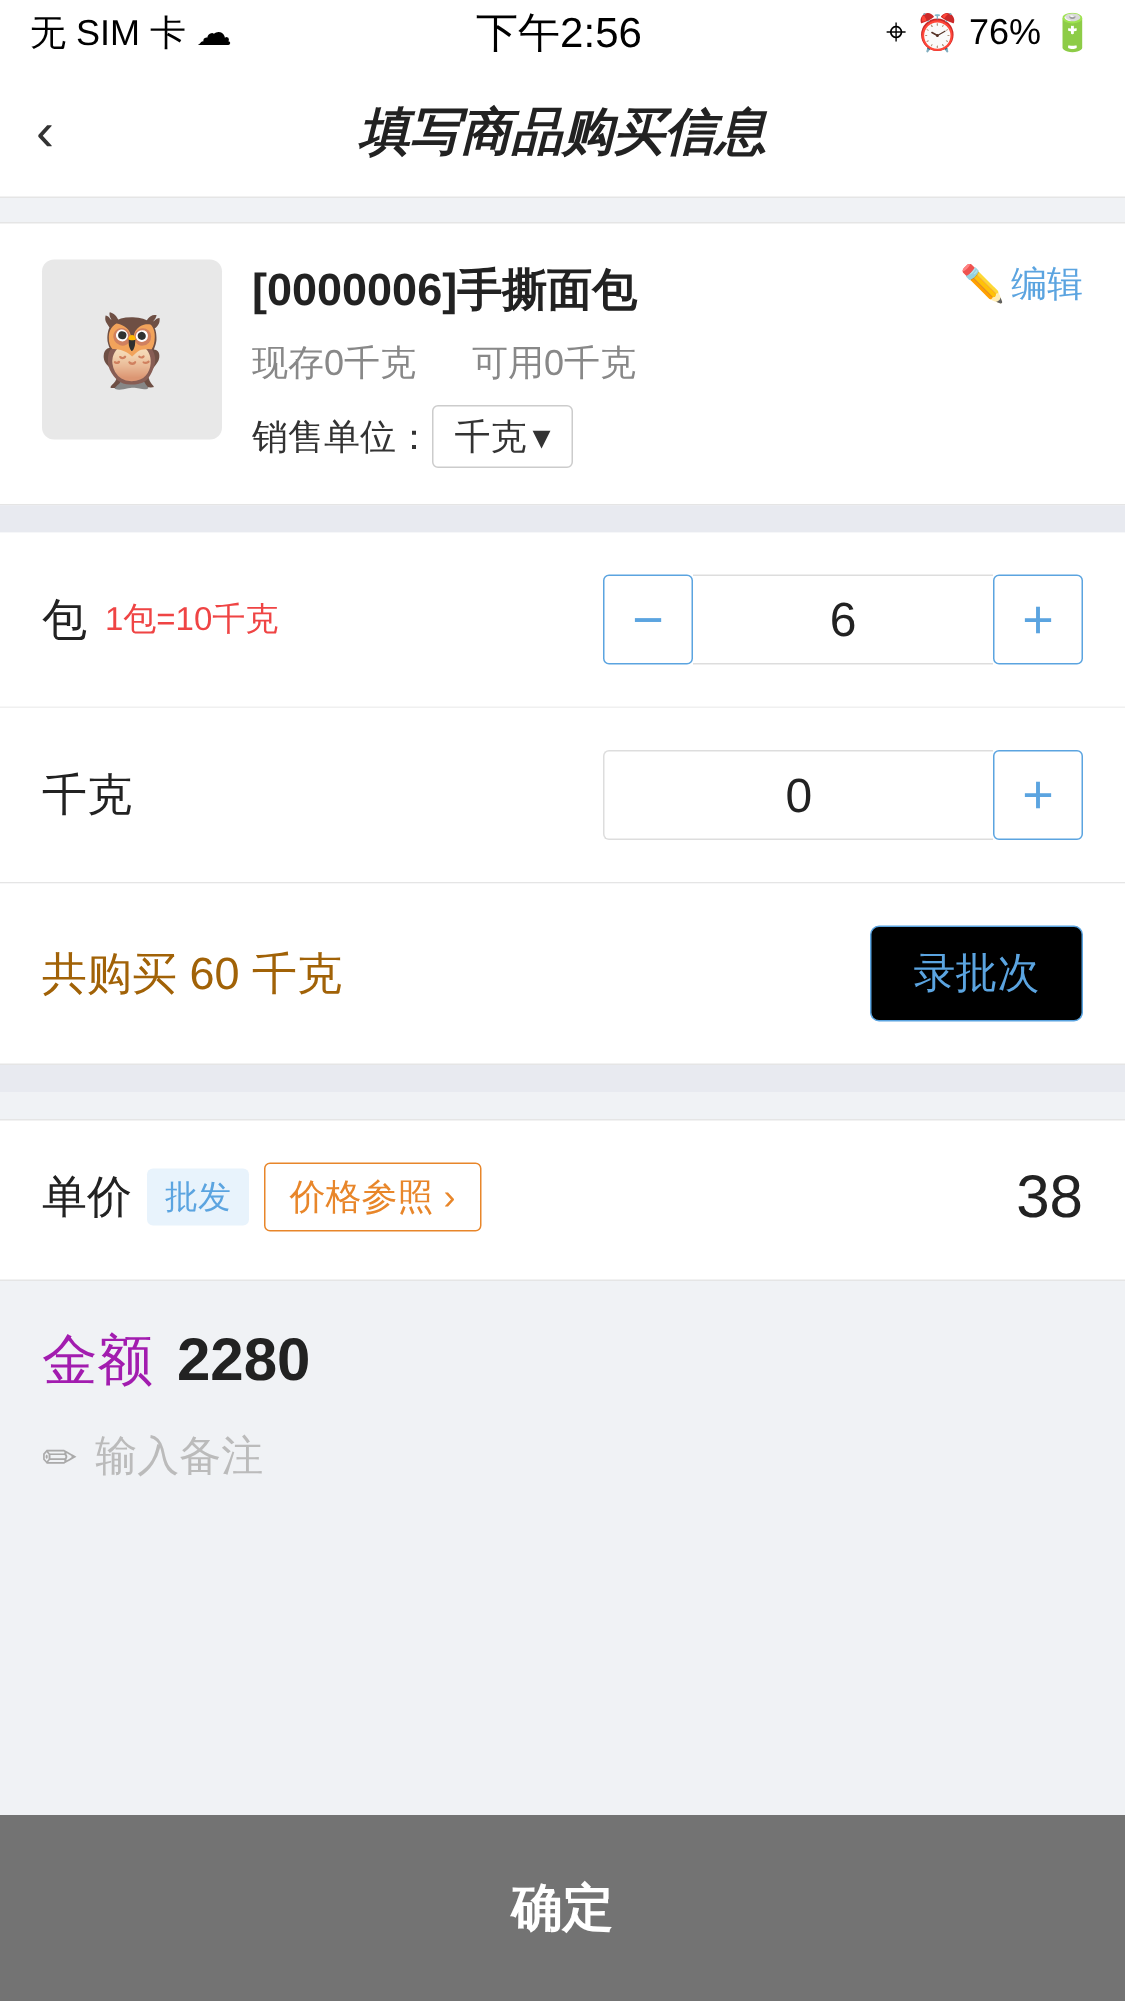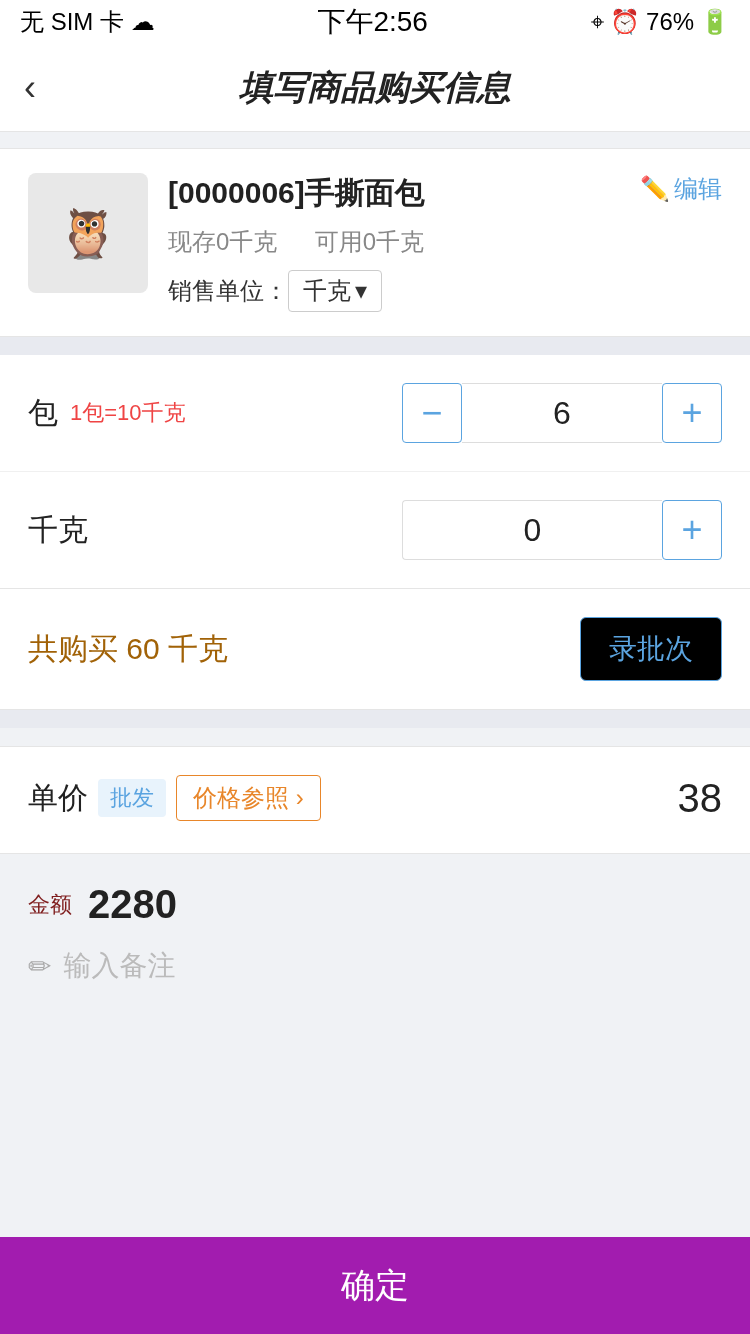--- a/index.html
+++ b/index.html
@@ -263,22 +263,22 @@
       background: #f0f2f5;
       padding: 28px 28px 0;
     }
     .amount-row {
       display: flex;
       align-items: center;
       gap: 16px;
       margin-bottom: 20px;
     }
     .amount-label {
-      font-size: 22px;
-      color: #7f1d1d;
+      font-size: 37px;
+      color: #a21caf;
     }
     .amount-value {
       font-size: 40px;
       color: #222;
       font-weight: 600;
     }
     .remark-row {
       display: flex;
       align-items: center;
       gap: 12px;
@@ -290,28 +290,28 @@
     }
     .remark-text {
       font-size: 28px;
       color: #bbb;
     }
     
     .confirm-btn {
       position: fixed;
       bottom: 0;
       width: 750px;
-      height: 97px;
-      background: #a21caf;
+      height: 124px;
+      background: #737373;
       display: flex;
       align-items: center;
       justify-content: center;
       font-size: 34px;
       color: #fff;
-      font-weight: 400;
+      font-weight: 700;
       cursor: pointer;
       border: none;
     }
     .content-area {
       padding-bottom: 100px;
     }
   </style>
 </head>
 <body>
 

